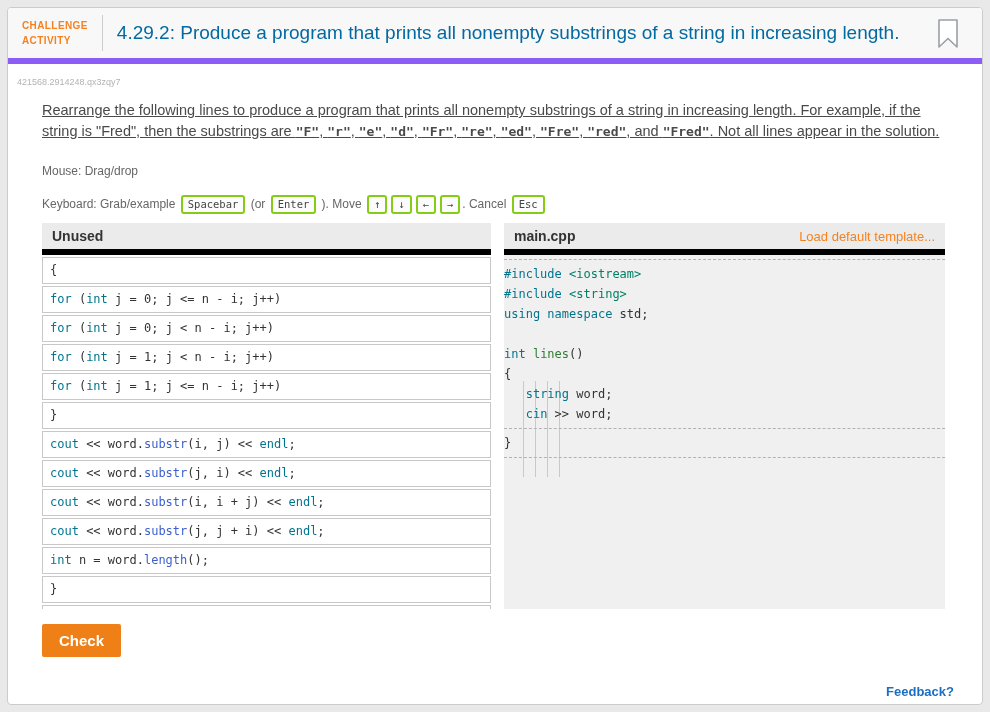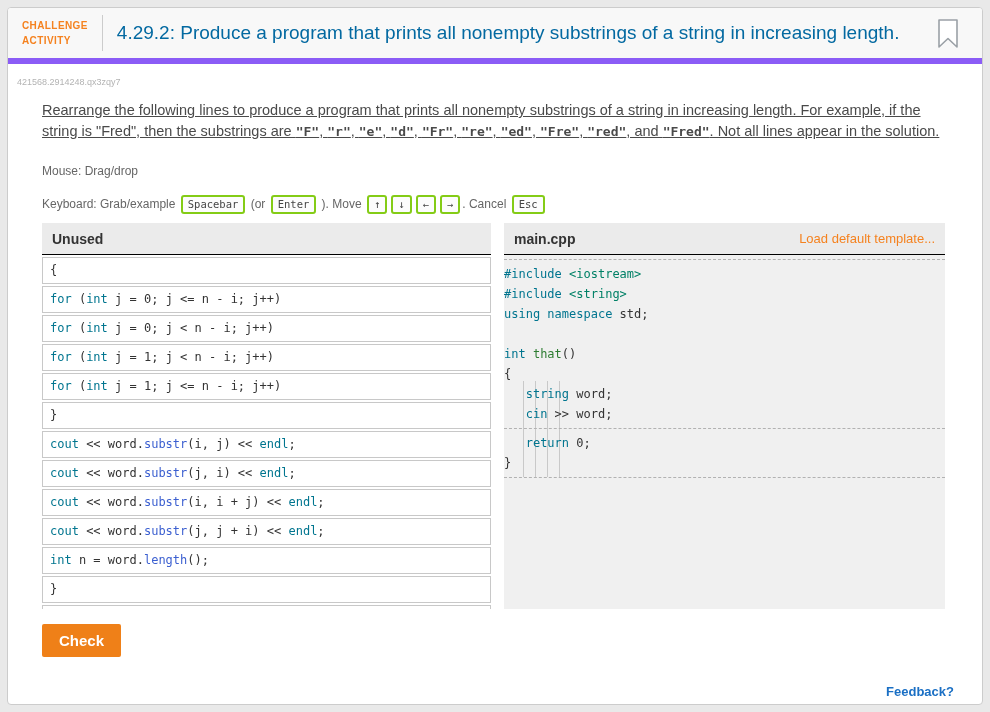--- a/index.html
+++ b/index.html
@@ -40,21 +40,21 @@
     display:inline-block; border:2px solid #84cc16; border-radius:3px;
     padding:0 5px; margin:0 2px; background:#fcfcfc; color:#444;
     font-family:"DejaVu Sans Mono", monospace; font-size:10.5px; line-height:15px;
   }
   
   .panel { position:absolute; top:215px; height:386px; }
   .panel-unused { left:34px; width:449px; }
   .panel-editor { left:496px; width:441px; }
   .panel-header {
     position:absolute; left:0; top:0; width:100%; height:32px;
-    background:#ebebeb; border-bottom:1px solid #000000;
+    background:#ebebeb; border-bottom:6px solid #000000;
     display:flex; align-items:center; padding:0 10px;
   }
   .panel-header .ph-title { font-size:14px; font-weight:bold; color:#333; flex:1; }
   .tpl-link { font-size:13px; color:var(--accent); text-decoration:none; cursor:pointer; }
   .items { position:absolute; left:0; top:32px; width:100%; height:354px; overflow:hidden; padding-top:2px; }
   .code-item {
     height:27px; line-height:25px; margin-bottom:2px;
     border:1px solid #c8c8c8; background:#fff; padding:0 7px;
     font-family:"DejaVu Sans Mono", monospace; font-size:12px; color:#333;
     white-space:pre; overflow:hidden; cursor:grab;
@@ -146,26 +146,25 @@
           <div class="guide" style="left: 31px;"></div>
           <div class="guide" style="left: 43px;"></div>
           <div class="guide" style="left: 55px;"></div>
         </div>
       <div class="code-rows">
           <div class="row-dashed"></div>
           <div class="row-code"><span class="pp">#include</span><span> </span><span class="inc">&lt;iostream&gt;</span></div>
           <div class="row-code"><span class="pp">#include</span><span> </span><span class="inc">&lt;string&gt;</span></div>
           <div class="row-code"><span class="kw">using</span><span> </span><span class="kw">namespace</span><span> std;</span></div>
           <div class="row-blank"></div>
-          <div class="row-code"><span class="kw">int</span><span> </span><span class="fn2">that</span><span>()</span></div>
+          <div class="row-code"><span class="kw">int</span><span> </span><span class="fn2">lines</span><span>()</span></div>
           <div class="row-code"><span>{</span></div>
           <div class="row-code"><span>   </span><span class="kw">string</span><span> word;</span></div>
           <div class="row-code"><span>   </span><span class="kw">cin</span><span> &gt;&gt; word;</span></div>
           <div class="row-dashed"></div>
-          <div class="row-code"><span>   </span><span class="kw">return</span><span> 0;</span></div>
           <div class="row-code"><span>}</span></div>
           <div class="row-dashed"></div>
         </div>
     </div>
   </div>
 
   <button class="check-btn">Check</button>
 
   <a class="feedback">Feedback?</a>
 

